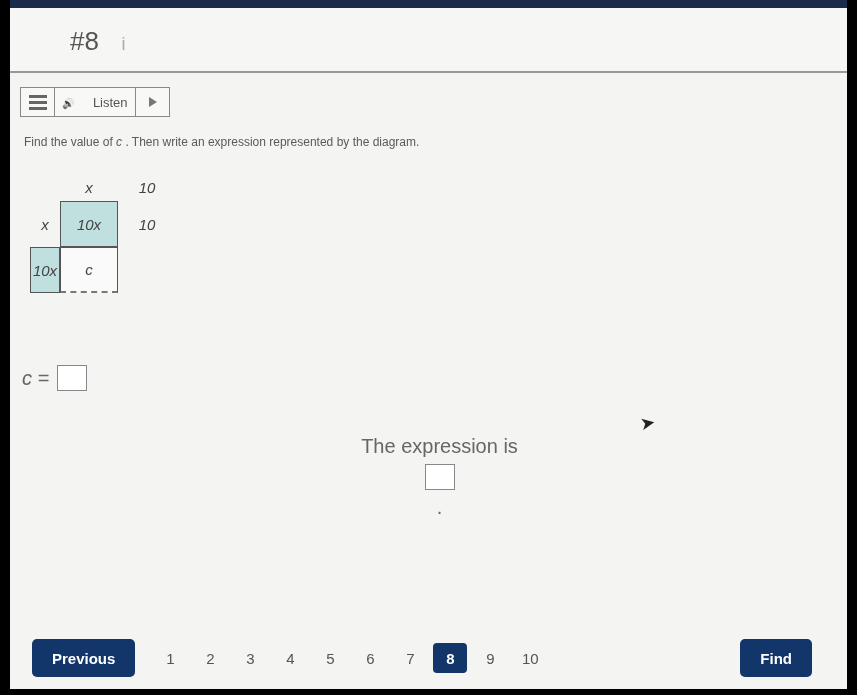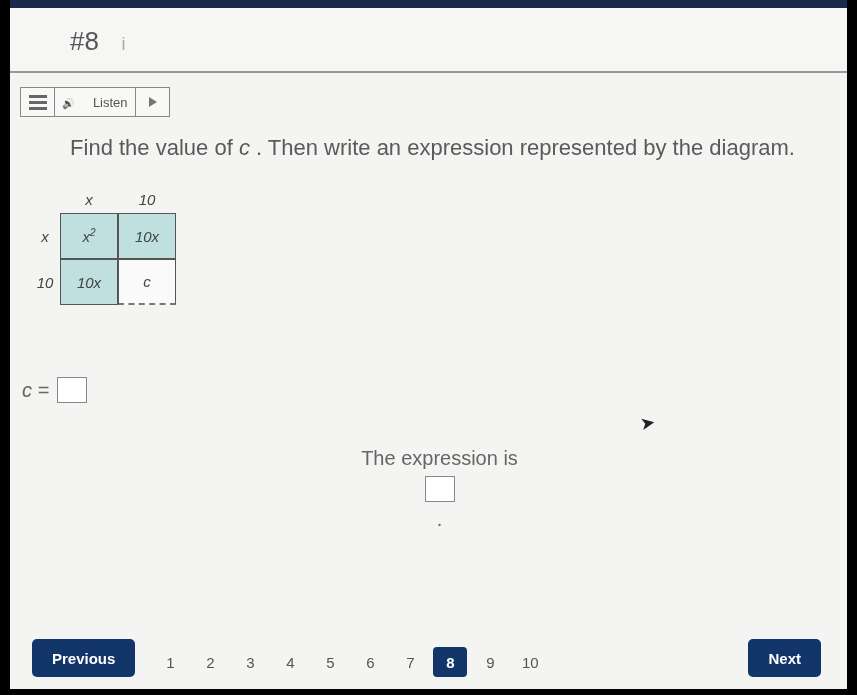--- a/index.html
+++ b/index.html
@@ -66,24 +66,23 @@
     border-left: none;
   }
   .speaker-icon::before { content: "🔊"; font-size: 10px; filter: grayscale(1); }
   .play-tri {
     width: 0; height: 0;
     border-left: 8px solid #777;
     border-top: 5px solid transparent;
     border-bottom: 5px solid transparent;
   }
   .prompt {
-    margin: 18px 0 0 8px;
-    font-size: 22px;
+    margin: 18px 0 0 24px;
+    font-size: 12px;
     color: #5a5a5a;
-    text-align: center;
   }
   .prompt .var-c { font-style: italic; }
   .area-model {
     margin: 24px 0 0 30px;
     display: grid;
     grid-template-columns: 30px 58px 58px;
     grid-template-rows: 28px 46px 46px;
     align-items: center;
     justify-items: center;
     font-size: 15px;
@@ -131,23 +130,23 @@
     left: 640px;
     top: 412px;
     font-size: 18px;
     color: #222;
     transform: rotate(-10deg);
   }
   .footer {
     position: absolute;
     bottom: 18px;
     left: 0;
-    right: 4px;
-    display: flex;
-    align-items: flex-end;
+    right: 13px;
+    display: flex;
+    align-items: center;
     padding: 0 32px;
   }
   .nav-btn {
     background: #12356a;
     color: #fff;
     border: none;
     border-radius: 5px;
     height: 38px;
     padding: 0 20px;
     font-size: 15px;
@@ -220,23 +219,20 @@
 <p class="prompt">
   <span>Find the value of </span><span class="var-c">c</span><span> . Then write an expression represented by the diagram.</span>
 </p>
 
 <div class="area-model">
   <div></div>
   <div class="am-label">x</div>
   <div class="am-label">10</div>
 
   <div class="am-label">x</div>
-  <div class="am-cell cell-tl">
-      <span>x<span class="sup">2</span></span>
-    </div>
   <div class="am-cell cell-tr">10x</div>
 
   <div class="am-label">10</div>
   <div class="am-cell cell-bl">10x</div>
   <div class="am-cell cell-br">c</div>
 </div>
 
 <div class="answer-row1">
   <span style="font-style:italic">c =</span>
   <span class="answer-box"></span>
@@ -257,18 +253,18 @@
     <div class="pg">2</div>
     <div class="pg">3</div>
     <div class="pg">4</div>
     <div class="pg">5</div>
     <div class="pg">6</div>
     <div class="pg">7</div>
     <div class="pg active">8</div>
     <div class="pg">9</div>
     <div class="pg">10</div>
   </div>
-  <button class="nav-btn">Next</button>
+  <button class="nav-btn">Find</button>
 </div>
 
 <div class="black-edge-l"></div>
 <div class="black-edge-r"></div>
 <div class="black-edge-b"></div>
 
 </body></html>

